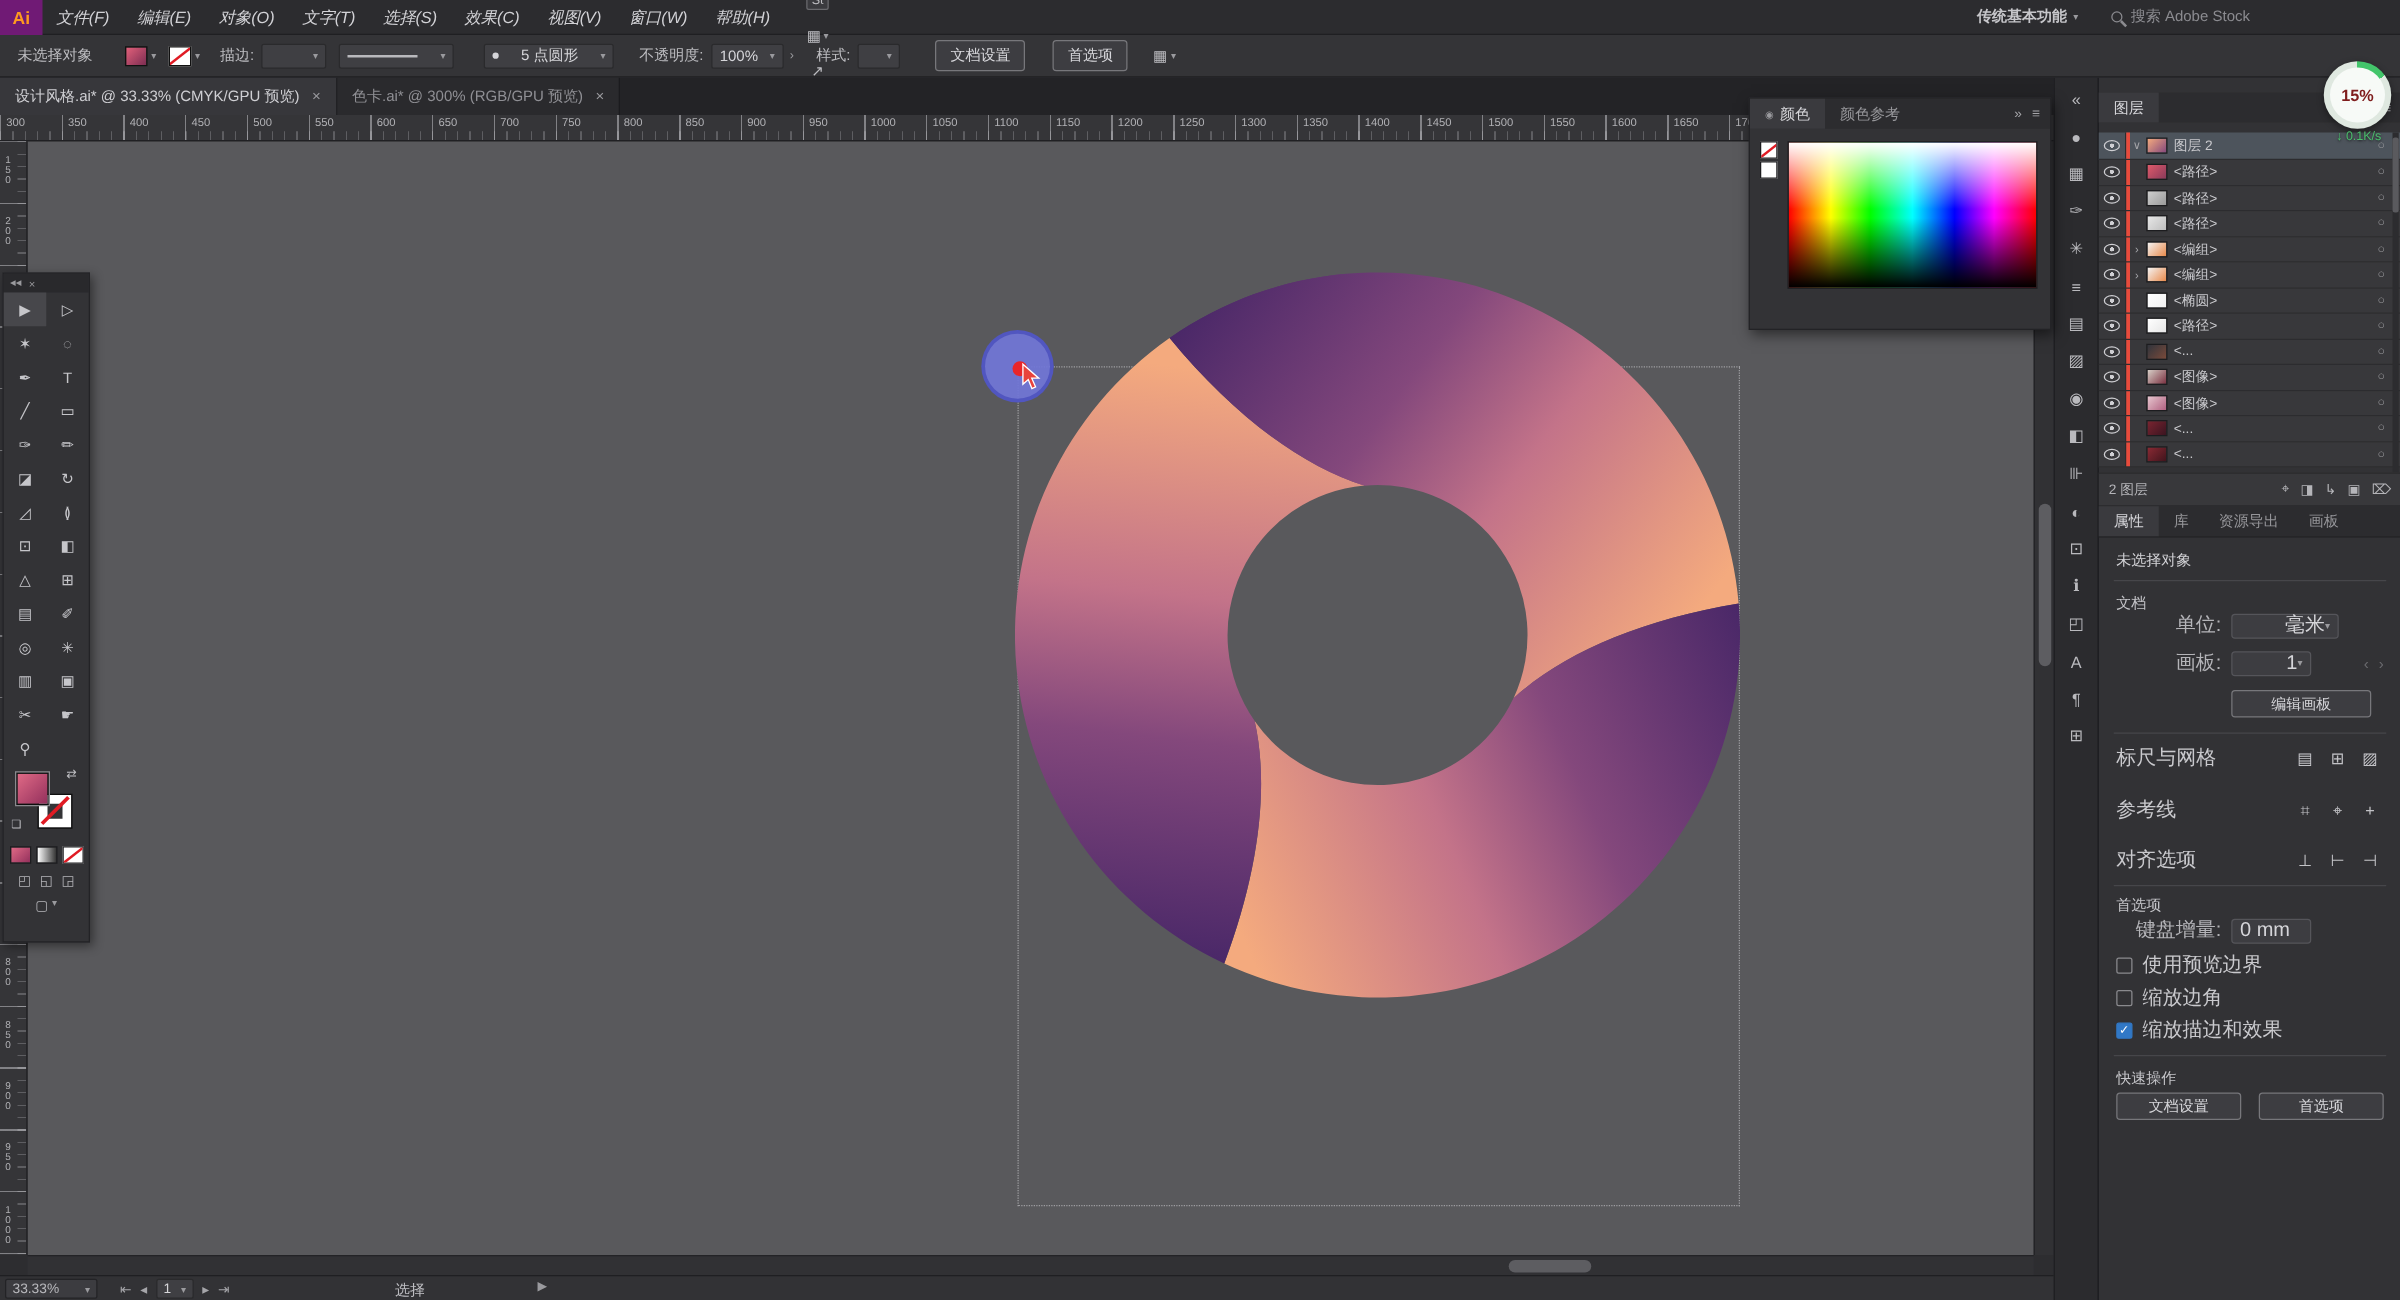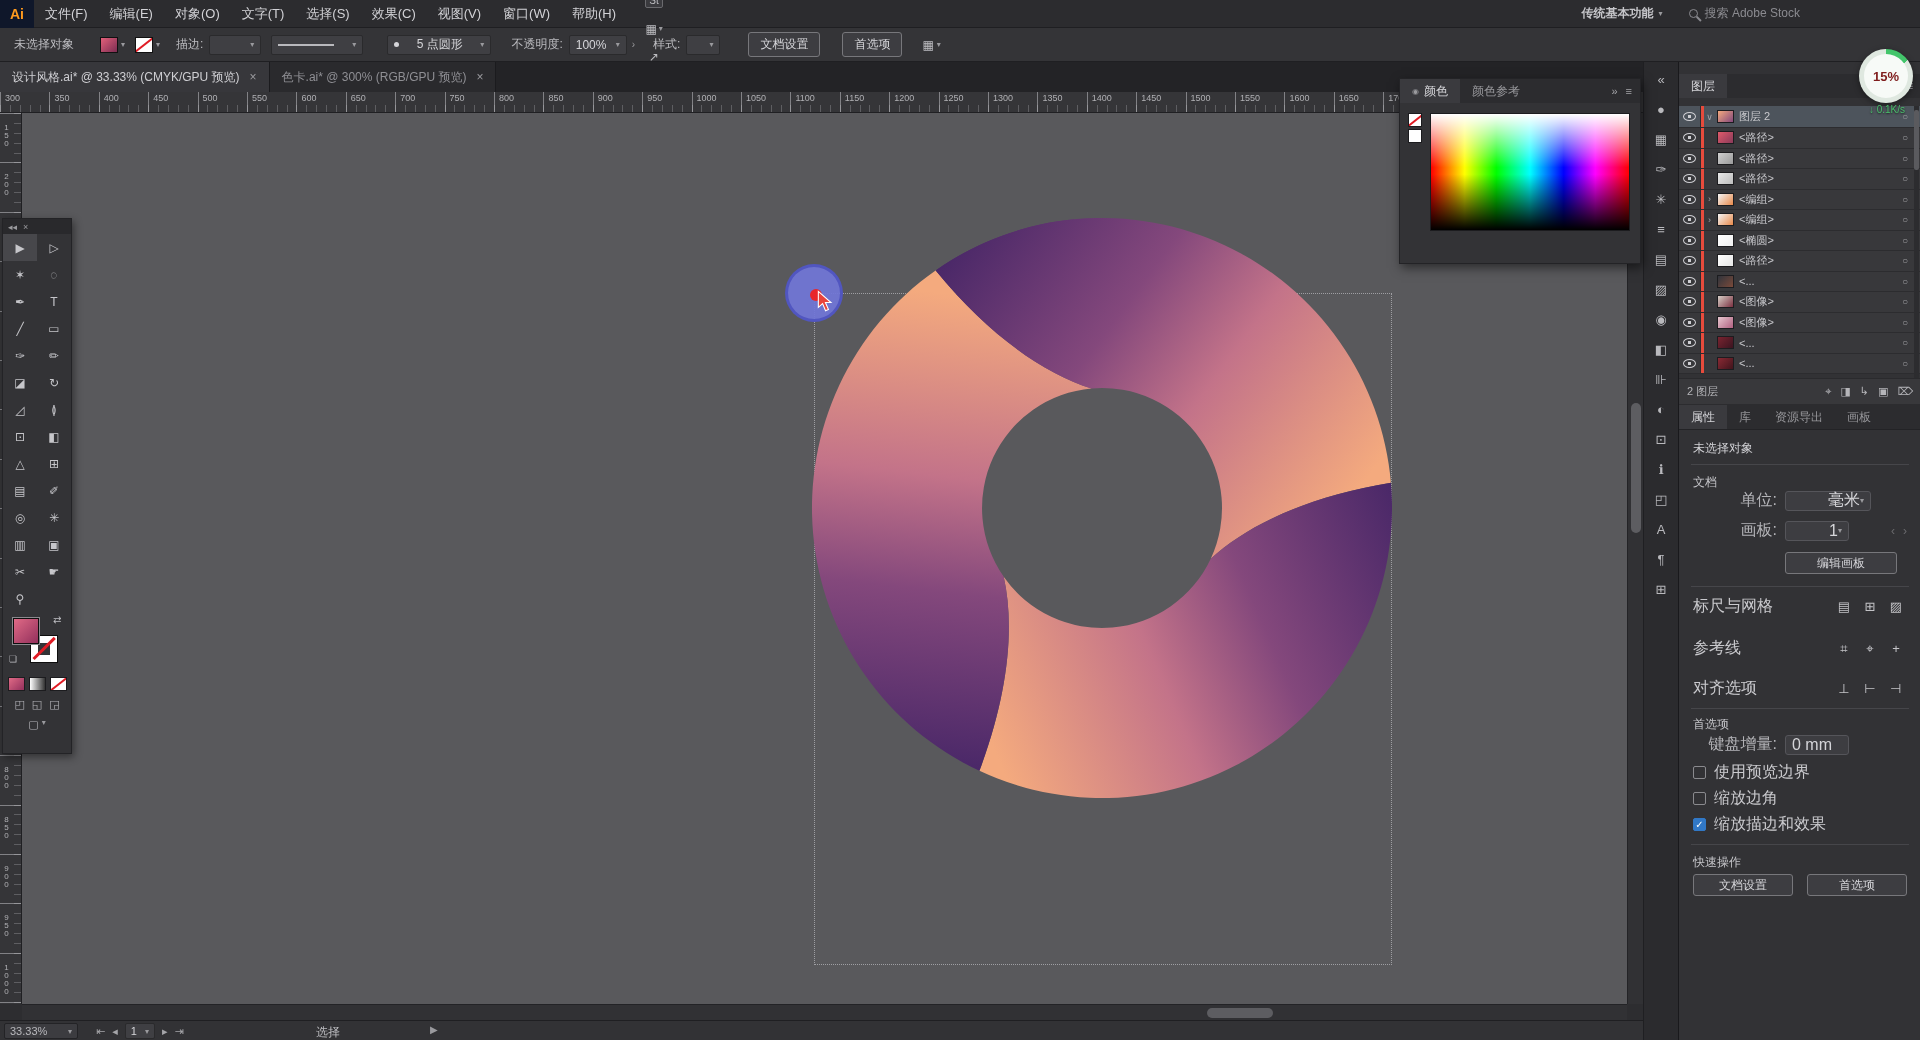--- a/index.html
+++ b/index.html
@@ -2,23 +2,23 @@
 <html><head>
 <meta charset="utf-8">
 <style>
 *{margin:0;padding:0;box-sizing:border-box;font-family:"Liberation Sans","DejaVu Sans",sans-serif;}
 html,body{width:1920px;height:1040px;overflow:hidden;}
 body{background:#2d2d30;color:#c9c9cd;position:relative;}
 #root{position:absolute;inset:0;}
 
 
 .menubar{position:absolute;left:0;top:0;width:1920px;height:28px;background:#2c2c2f;border-bottom:1px solid #1f1f22;display:flex;align-items:center;z-index:40;}
-.ai-logo{width:34px;height:28px;display:flex;align-items:center;justify-content:center;background:#0f172a;color:#ff9a1e;font-weight:bold;font-size:14px;}
+.ai-logo{width:34px;height:28px;display:flex;align-items:center;justify-content:center;background:#701a75;color:#ff9a1e;font-weight:bold;font-size:14px;}
 .menus{display:flex;align-items:center;height:100%;}
-.menu-item{padding:0 11px;font-size:13px;color:#d2d2d6;line-height:28px;}
+.menu-item{padding:0 11px;font-size:13px;color:#d2d2d6;line-height:28px;font-style:italic;}
 .mb-cluster{display:flex;align-items:center;gap:14px;margin-left:18px;flex-direction:column;}
 .mb-badge{font-size:10px;border:1px solid #6a6a6e;border-radius:2px;padding:1px 3px;color:#bdbdc1;background:#3a3a3e;}
 .mb-icon{font-size:12px;color:#bdbdc1;display:flex;align-items:center;gap:2px;}
 .caret{font-size:8px;color:#9a9a9e;}
 .mb-right{margin-left:auto;display:flex;align-items:center;gap:26px;padding-right:120px;}
 .workspace{font-size:12px;color:#c6c6ca;display:flex;align-items:center;gap:5px;font-weight:bold;}
 .searchbox{display:flex;align-items:center;gap:7px;color:#8b8b90;font-size:12px;}
 .mag{width:9px;height:9px;border:1.5px solid #8b8b90;border-radius:50%;position:relative;display:inline-block;}
 .mag::after{content:'';position:absolute;width:6px;height:1.5px;background:#8b8b90;transform:rotate(45deg);right:-5px;bottom:-2px;}
 

